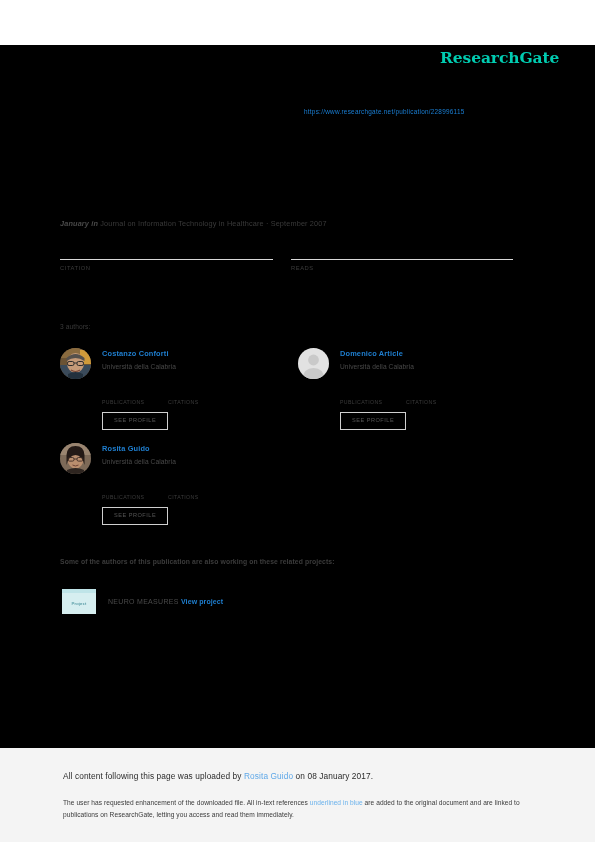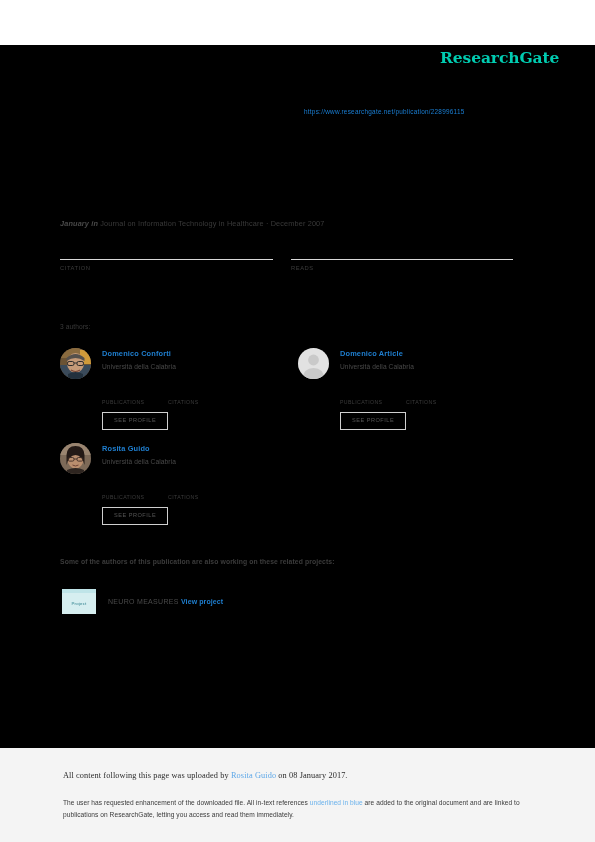--- a/index.html
+++ b/index.html
@@ -234,21 +234,20 @@
     background: #f4f4f4;
   }
   .footer-line1 {
     position: absolute;
     left: 63px;
     top: 23px;
     font-size: 8.3px;
     color: #2b2b2b;
     letter-spacing: 0.1px;
     white-space: nowrap;
-    font-family: Liberation Serif, serif;
   }
   .footer-line1 a { color: #5fa8e8; text-decoration: none; }
   .footer-note {
     position: absolute;
     left: 63px;
     top: 49px;
     width: 470px;
     font-size: 6.6px;
     line-height: 11.5px;
     color: #3a3a3a;
@@ -266,21 +265,21 @@
   <div class="brand">ResearchGate</div>
 
   <div class="url-line">https://www.researchgate.net/publication/228996115</div>
 
   <div class="hidden-title"></div>
   <div class="hidden-sub"></div>
 
   <div class="article-meta">
     <span class="kw">January</span>
     <span class="kw">in</span>
-    <span>Journal on Information Technology in Healthcare · December 2007</span>
+    <span>Journal on Information Technology in Healthcare · September 2007</span>
   </div>
 
   <div class="stat-block left">
     <div class="stat-number">1</div>
     <div class="stat-rule"></div>
     <div class="stat-label">CITATION</div>
   </div>
 
   <div class="stat-block right">
     <div class="stat-number">140</div>
@@ -301,21 +300,21 @@
           <ellipse cx="15.5" cy="15" rx="8.5" ry="10" fill="#c59a78"></ellipse>
           <path d="M6.5 10 Q15.5 2 24.5 10 L24.5 13 Q15.5 7 6.5 13 Z" fill="#55504c"></path>
           <rect x="7.5" y="13.5" width="6.5" height="4" rx="1.6" fill="none" stroke="#2b2b2b" stroke-width="1"></rect>
           <rect x="17" y="13.5" width="6.5" height="4" rx="1.6" fill="none" stroke="#2b2b2b" stroke-width="1"></rect>
           <line x1="14" y1="15" x2="17" y2="15" stroke="#2b2b2b" stroke-width="0.9"></line>
           <path d="M11 22 Q15.5 25 20 22" stroke="#7a4a3a" stroke-width="1.1" fill="none"></path>
           <path d="M8 26 Q15.5 22 23 26 L23 31 L8 31 Z" fill="#22303d"></path>
         </svg>
       </div>
       <div class="author-text">
-        <div class="author-name">Domenico Conforti</div>
+        <div class="author-name">Costanzo Conforti</div>
         <div class="author-affil">Università della Calabria</div>
       </div>
     </div>
     <div class="author-stats">
       <div class="stat-mini">
         <div class="num"></div>
         <div class="lbl">PUBLICATIONS</div>
       </div>
       <div class="stat-mini">
         <div class="num"></div>

